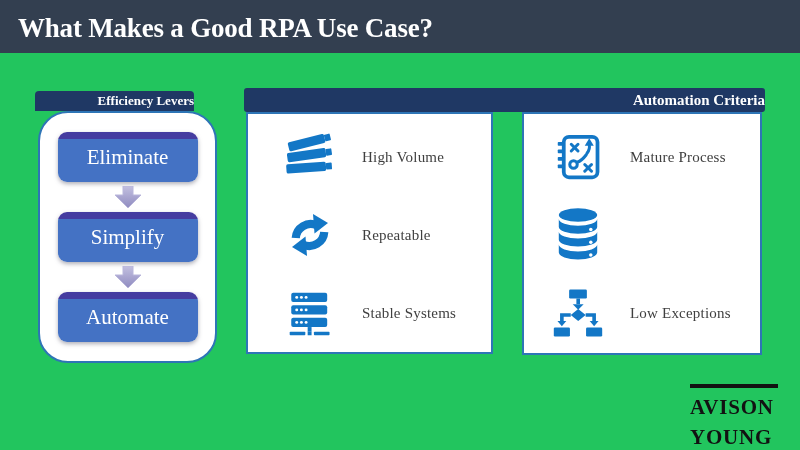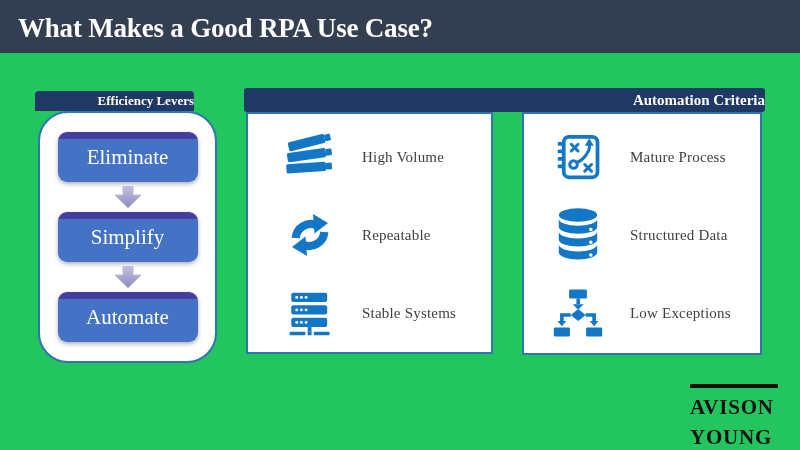--- a/index.html
+++ b/index.html
@@ -187,21 +187,20 @@
             <path d="M4 31 a24 8.5 0 0 0 48 0 v10 a24 8.5 0 0 1 -48 0 z"></path>
             <path d="M4 47 a24 8.5 0 0 0 48 0 v10 a24 8.5 0 0 1 -48 0 z"></path>
           </g>
           <g fill="#fff">
             <circle cx="44" cy="28" r="2.2"></circle>
               <circle cx="44" cy="44" r="2.2"></circle>
               <circle cx="44" cy="60" r="2.2"></circle>
           </g>
         </svg>
       </div>
-      <div class="crit-label">Structured Data</div>
     </div>
 
     <div class="crit-row">
       <div class="icon-box">
         <svg width="52" height="50" viewBox="0 0 64 62">
           <g fill="#1377C6">
             <rect x="21" y="2" width="22" height="11" rx="1.5"></rect>
             <rect x="30" y="13" width="4.5" height="7"></rect>
             <polygon points="25.5,20 39,20 32.2,27"></polygon>
             <polygon points="32.2,26 41.5,33.5 32.2,41 23,33.5"></polygon>

